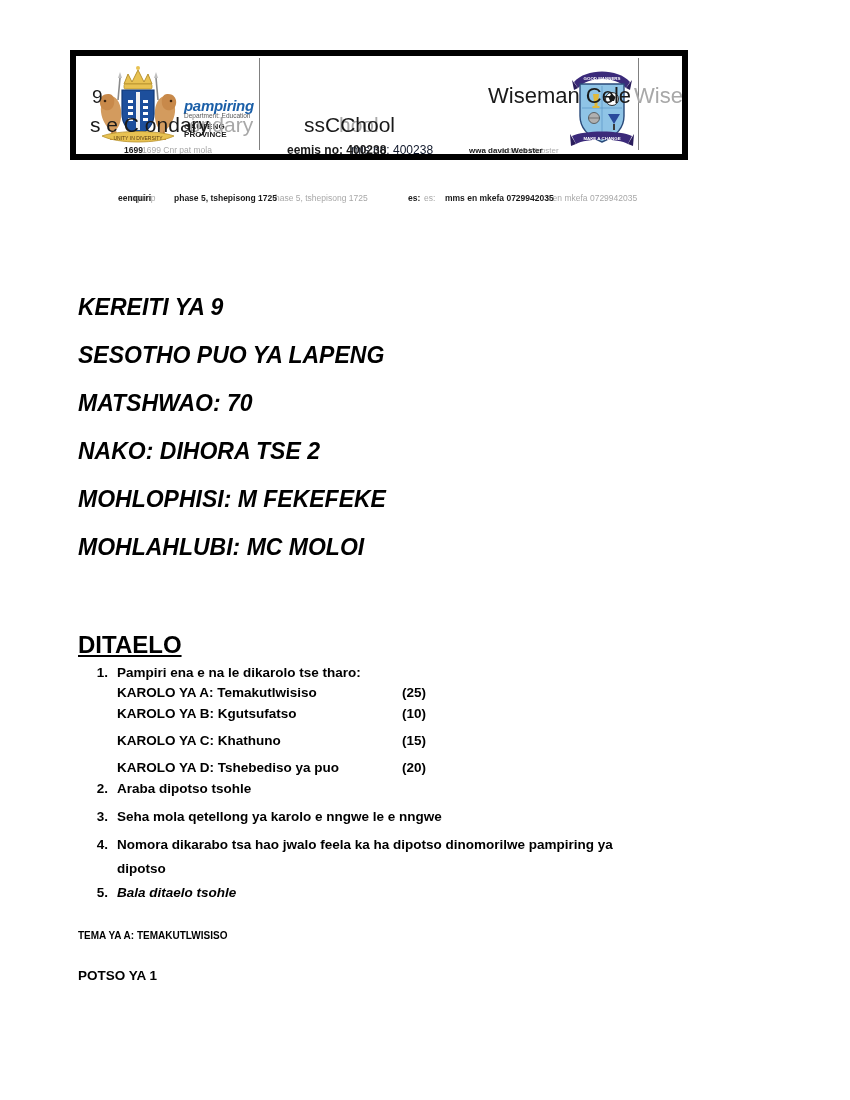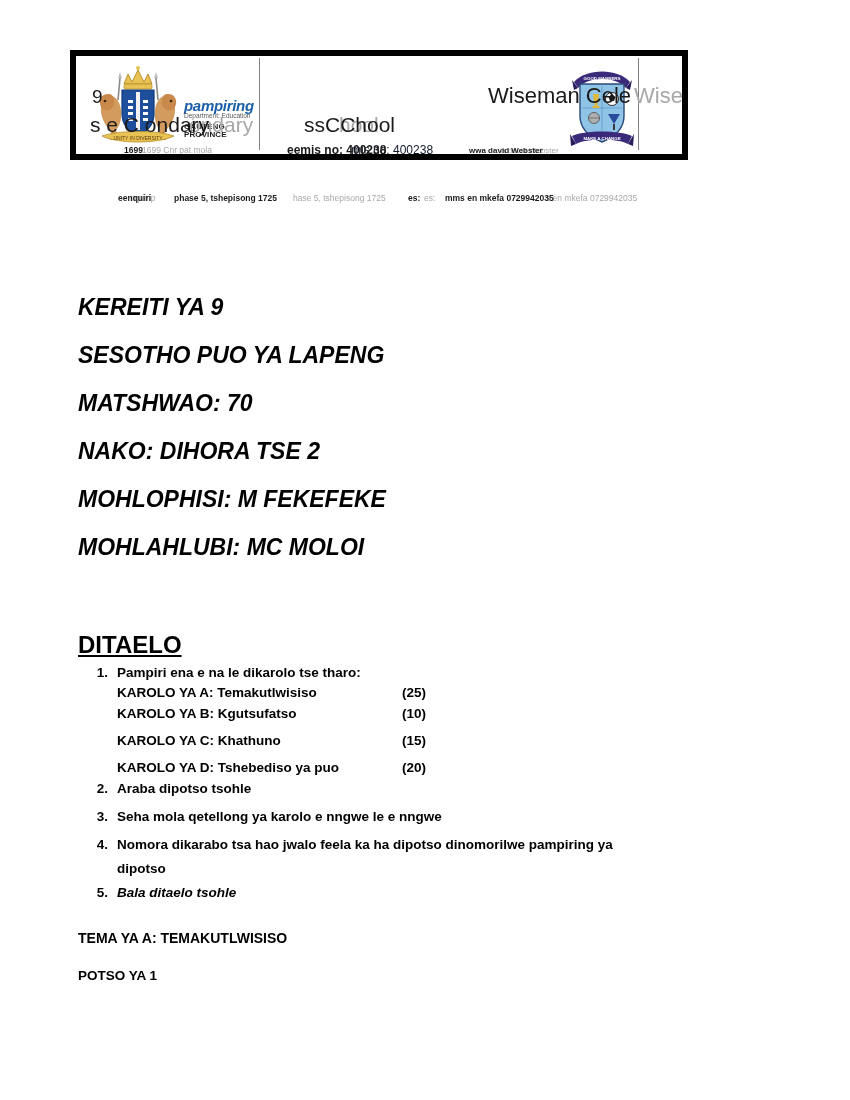--- a/index.html
+++ b/index.html
@@ -145,21 +145,21 @@
     top: 193px;
     width: 620px;
     height: 16px;
     font-size: 8.5px;
     white-space: nowrap;
   }
   .e-item { position: absolute; top: 0; white-space: nowrap; }
   .e-enq-dark   { left: 0px;   font-weight: bold; color: #1a1a1a; }
   .e-enq-light  { left: 12px;  color: #a8a8a8; }
   .e-addr-dark  { left: 56px;  font-weight: bold; color: #1a1a1a; }
-  .e-addr-light { left: 175px; color: #a8a8a8; }
+  .e-addr-light { left: 157px; color: #a8a8a8; }
   .e-es-dark    { left: 290px; font-weight: bold; color: #1a1a1a; }
   .e-es-light   { left: 306px; color: #a8a8a8; }
   .e-ms-dark    { left: 327px; font-weight: bold; color: #1a1a1a; }
   .e-ms-light   { left: 428px; color: #a8a8a8; }
 
   
   .title-block {
     position: absolute;
     left: 78px;
     top: 296px;
@@ -229,21 +229,21 @@
     font-size: 13.5px;
     font-weight: bold;
     line-height: 1.9;
   }
 
   
   .tema-line {
     position: absolute;
     left: 78px;
     top: 930px;
-    font-size: 14px;
+    font-size: 10px;
     font-weight: bold;
   }
   .potso-line {
     position: absolute;
     left: 78px;
     top: 968px;
     font-size: 13.5px;
     font-weight: bold;
   }
 </style>

